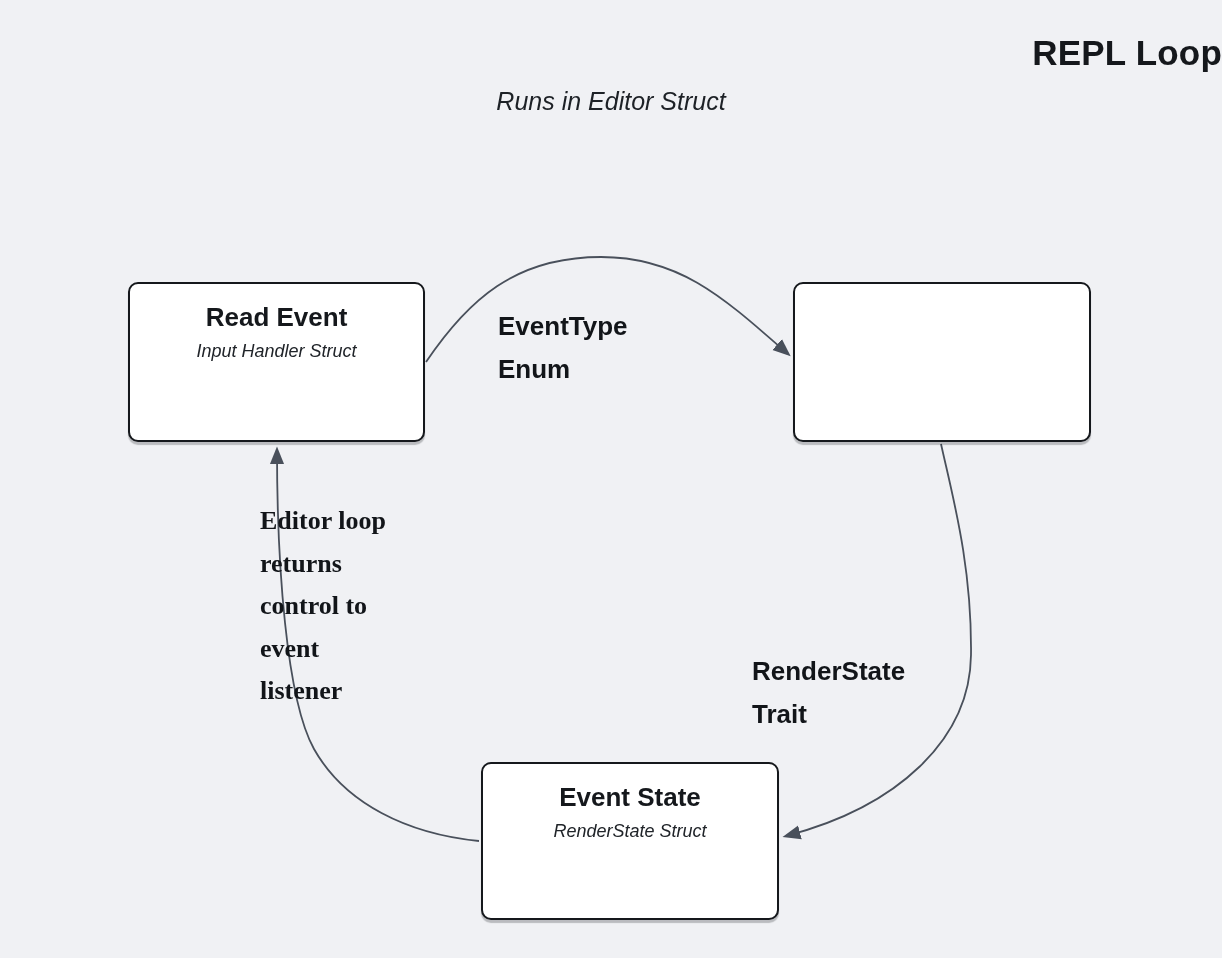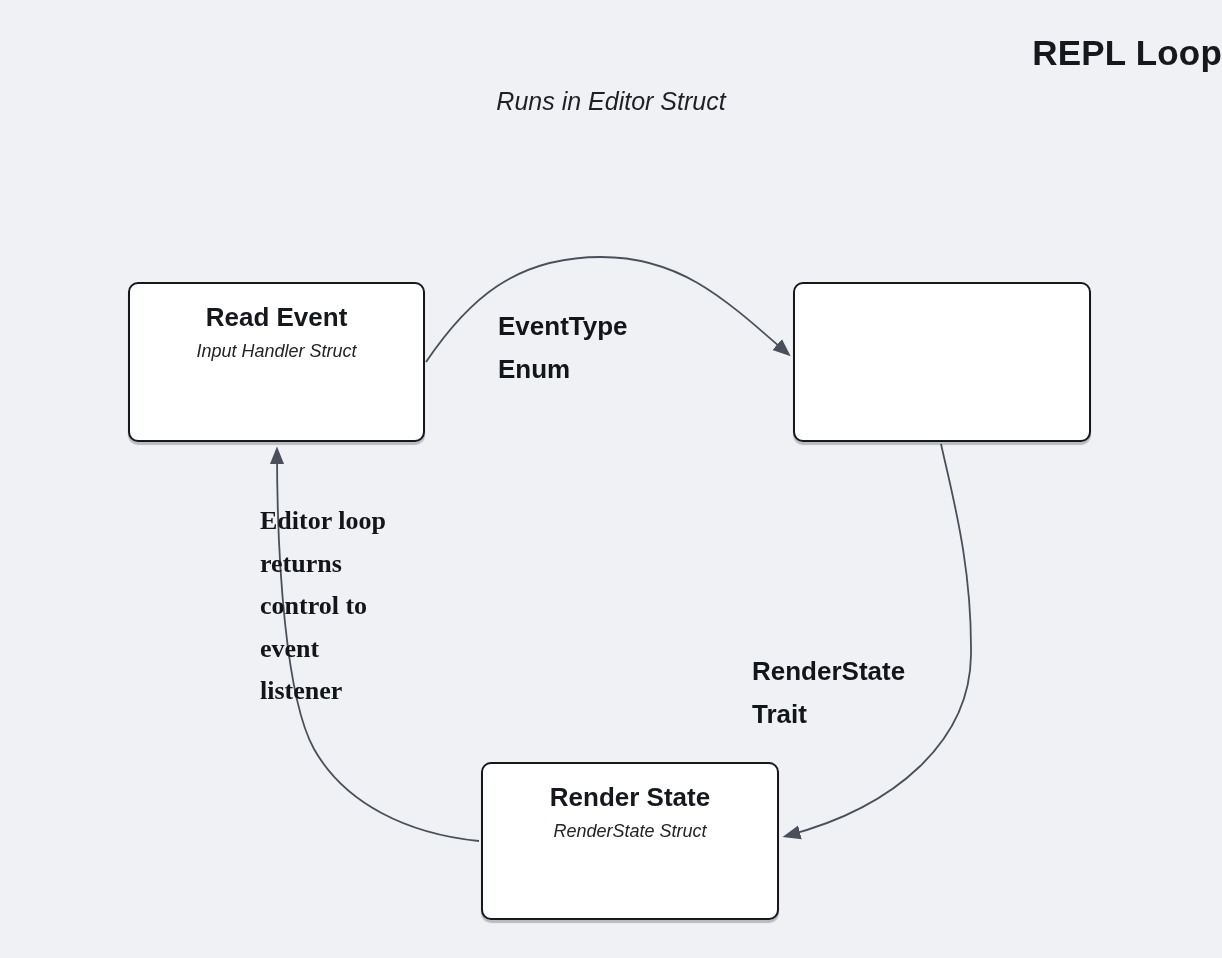--- a/index.html
+++ b/index.html
@@ -95,21 +95,21 @@
 
   <div class="node" id="node-read">
     <span class="node-title">Read Event</span>
     <span class="node-subtitle">Input Handler Struct</span>
   </div>
 
   <div class="node" id="node-update">
   </div>
 
   <div class="node" id="node-render">
-    <span class="node-title">Render State</span>
+    <span class="node-title">Event State</span>
     <span class="node-subtitle">RenderState Struct</span>
   </div>
 
   <div class="edge-label" id="label-eventtype">EventType
 Enum</div>
 
   <div class="edge-label" id="label-renderstate">RenderState
 Trait</div>
 
   <div class="edge-label" id="label-editorloop">Editor loop

